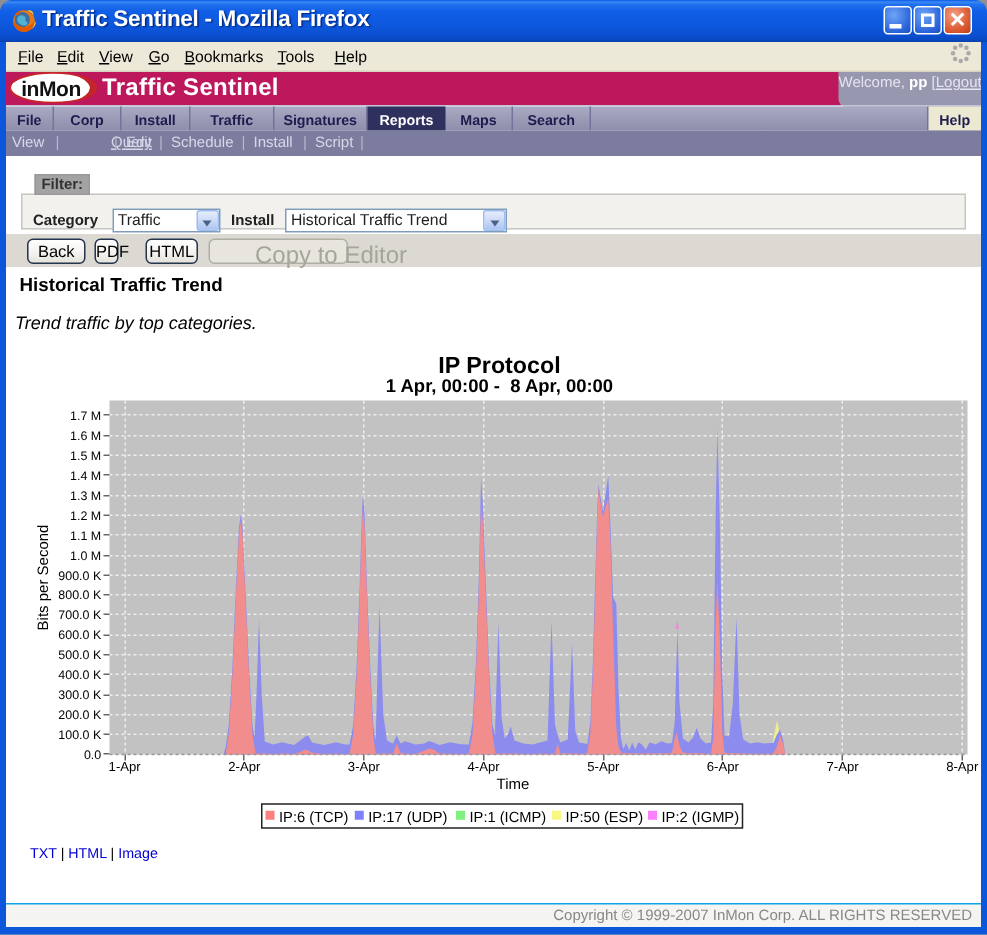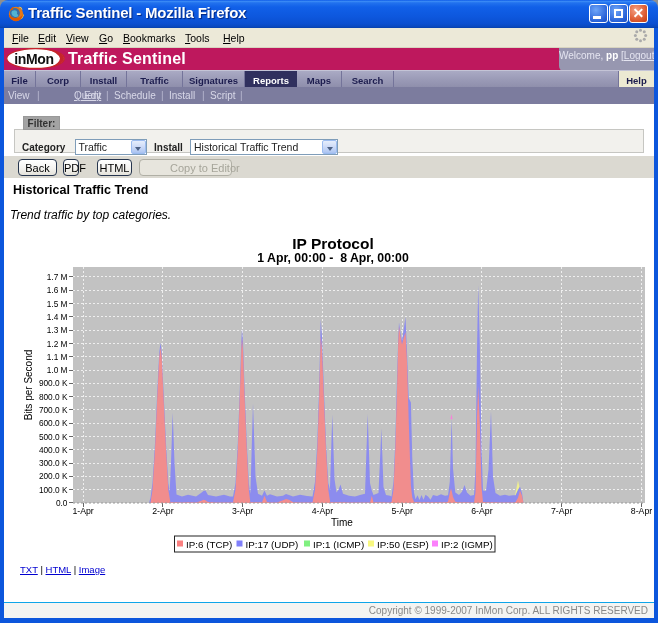--- a/index.html
+++ b/index.html
@@ -55,21 +55,21 @@
 .xpbtn:after { content:""; position:absolute; left:3.5px; top:5.5px; border-left:3.5px solid transparent; border-right:3.5px solid transparent; border-top:4px solid #4d6185; }
 
 #btnrow { position:absolute; left:0px; top:108px; width:650px; height:22px; background:#dbd9d1; }
 .btn { position:absolute; top:3px; height:17px; border:1px solid #26354e; border-radius:4px; background:linear-gradient(180deg,#ffffff 0%,#f4f3f0 55%,#e4e2da 100%); font-size:11px; color:#000; text-align:center; padding-top:2px; white-space:nowrap; }
 .btn.dis { border-color:#b0afa5; color:#a6a59a; background:#e7e5dd; }
 
 #h1 { position:absolute; left:9px; top:135px; font-size:12.5px; font-weight:bold; color:#000; }
 #desc { position:absolute; left:6px; top:160px; font-size:12px; color:#000;font-style:italic; }
 #chart { position:absolute; left:-4px; top:182px; }
 #links { position:absolute; left:16px; top:516px; font-size:9.5px; color:#000; }
-#links a { color:#0000d0; text-decoration:underline; }
+#links a { color:#0000d0; }
 #footer { position:absolute; left:0; top:554px; width:650px; height:16px; background:#f4f4f2; border-top:1px solid #0ea5e9; font-size:10px; color:#888; text-align:right; padding:2px 6px 0 0; }
 </style>
 </head>
 <body>
 <div id="win">
 <div id="titlebar">
 <svg id="fficon" viewBox="0 0 20 20">
         <circle cx="10" cy="10" r="8" fill="#e67817"></circle>
         <circle cx="8.7" cy="9" r="5.6" fill="#3a6ea5"></circle>
         <path d="M6 6.5 q2.5-1.5 4.5 0 q1.5 1.5 .5 3.5 q2 .5 1.5 2.5 q-2 1.5-4.5.5 q-2.5-1-3-3.5 q-.5-2 1-3z" fill="#57c4de" opacity="0.8"></path>
@@ -153,21 +153,21 @@
 <div id="frow">
 <span style="position:absolute;left:0px;top:2.5px;font-weight:bold;font-size:10px">Category</span>
 <div class="xpsel" style="left:52.5px;width:72px;">Traffic<div class="xpbtn"></div></div>
 <span style="position:absolute;left:132px;top:2.5px;font-weight:bold;font-size:10px">Install</span>
 <div class="xpsel" style="left:168px;width:148px;">Historical Traffic Trend<div class="xpbtn"></div></div>
 </div>
 <div id="btnrow">
 <div class="btn" style="left:14px;width:39px;">Back</div>
 <div class="btn" style="left:59px;width:16px;">PDF</div>
 <div class="btn" style="left:93px;width:35px;">HTML</div>
-<div class="btn dis" style="left:135px;width:93px;font-size:11px;padding-left:30px;">Copy to Editor</div>
+<div class="btn dis" style="left:135px;width:93px;font-size:16px;padding-left:30px;">Copy to Editor</div>
 </div>
 <div id="h1">Historical Traffic Trend</div>
 <div id="desc">Trend traffic by top categories.</div>
 <svg id="chart" width="658" height="330" viewBox="0 0 658 330">
 <text x="333" y="18.5" font-size="15.5" font-weight="bold" text-anchor="middle" fill="#000">IP Protocol</text>
 <text x="333" y="31.5" font-size="12.3" font-weight="bold" text-anchor="middle" fill="#000">1 Apr, 00:00 -&nbsp;&nbsp;8 Apr, 00:00</text>
 <rect x="73" y="37" width="572" height="236" fill="#c2c2c2"></rect>
 <line x1="69" y1="272.5" x2="73" y2="272.5" stroke="#666" stroke-width="1"></line>
 <text x="67.5" y="276.0" font-size="8.3" text-anchor="end" fill="#000">0.0</text>
 <line x1="73" y1="259.5" x2="645" y2="259.5" stroke="#efefef" stroke-width="1" stroke-dasharray="2,2"></line>

